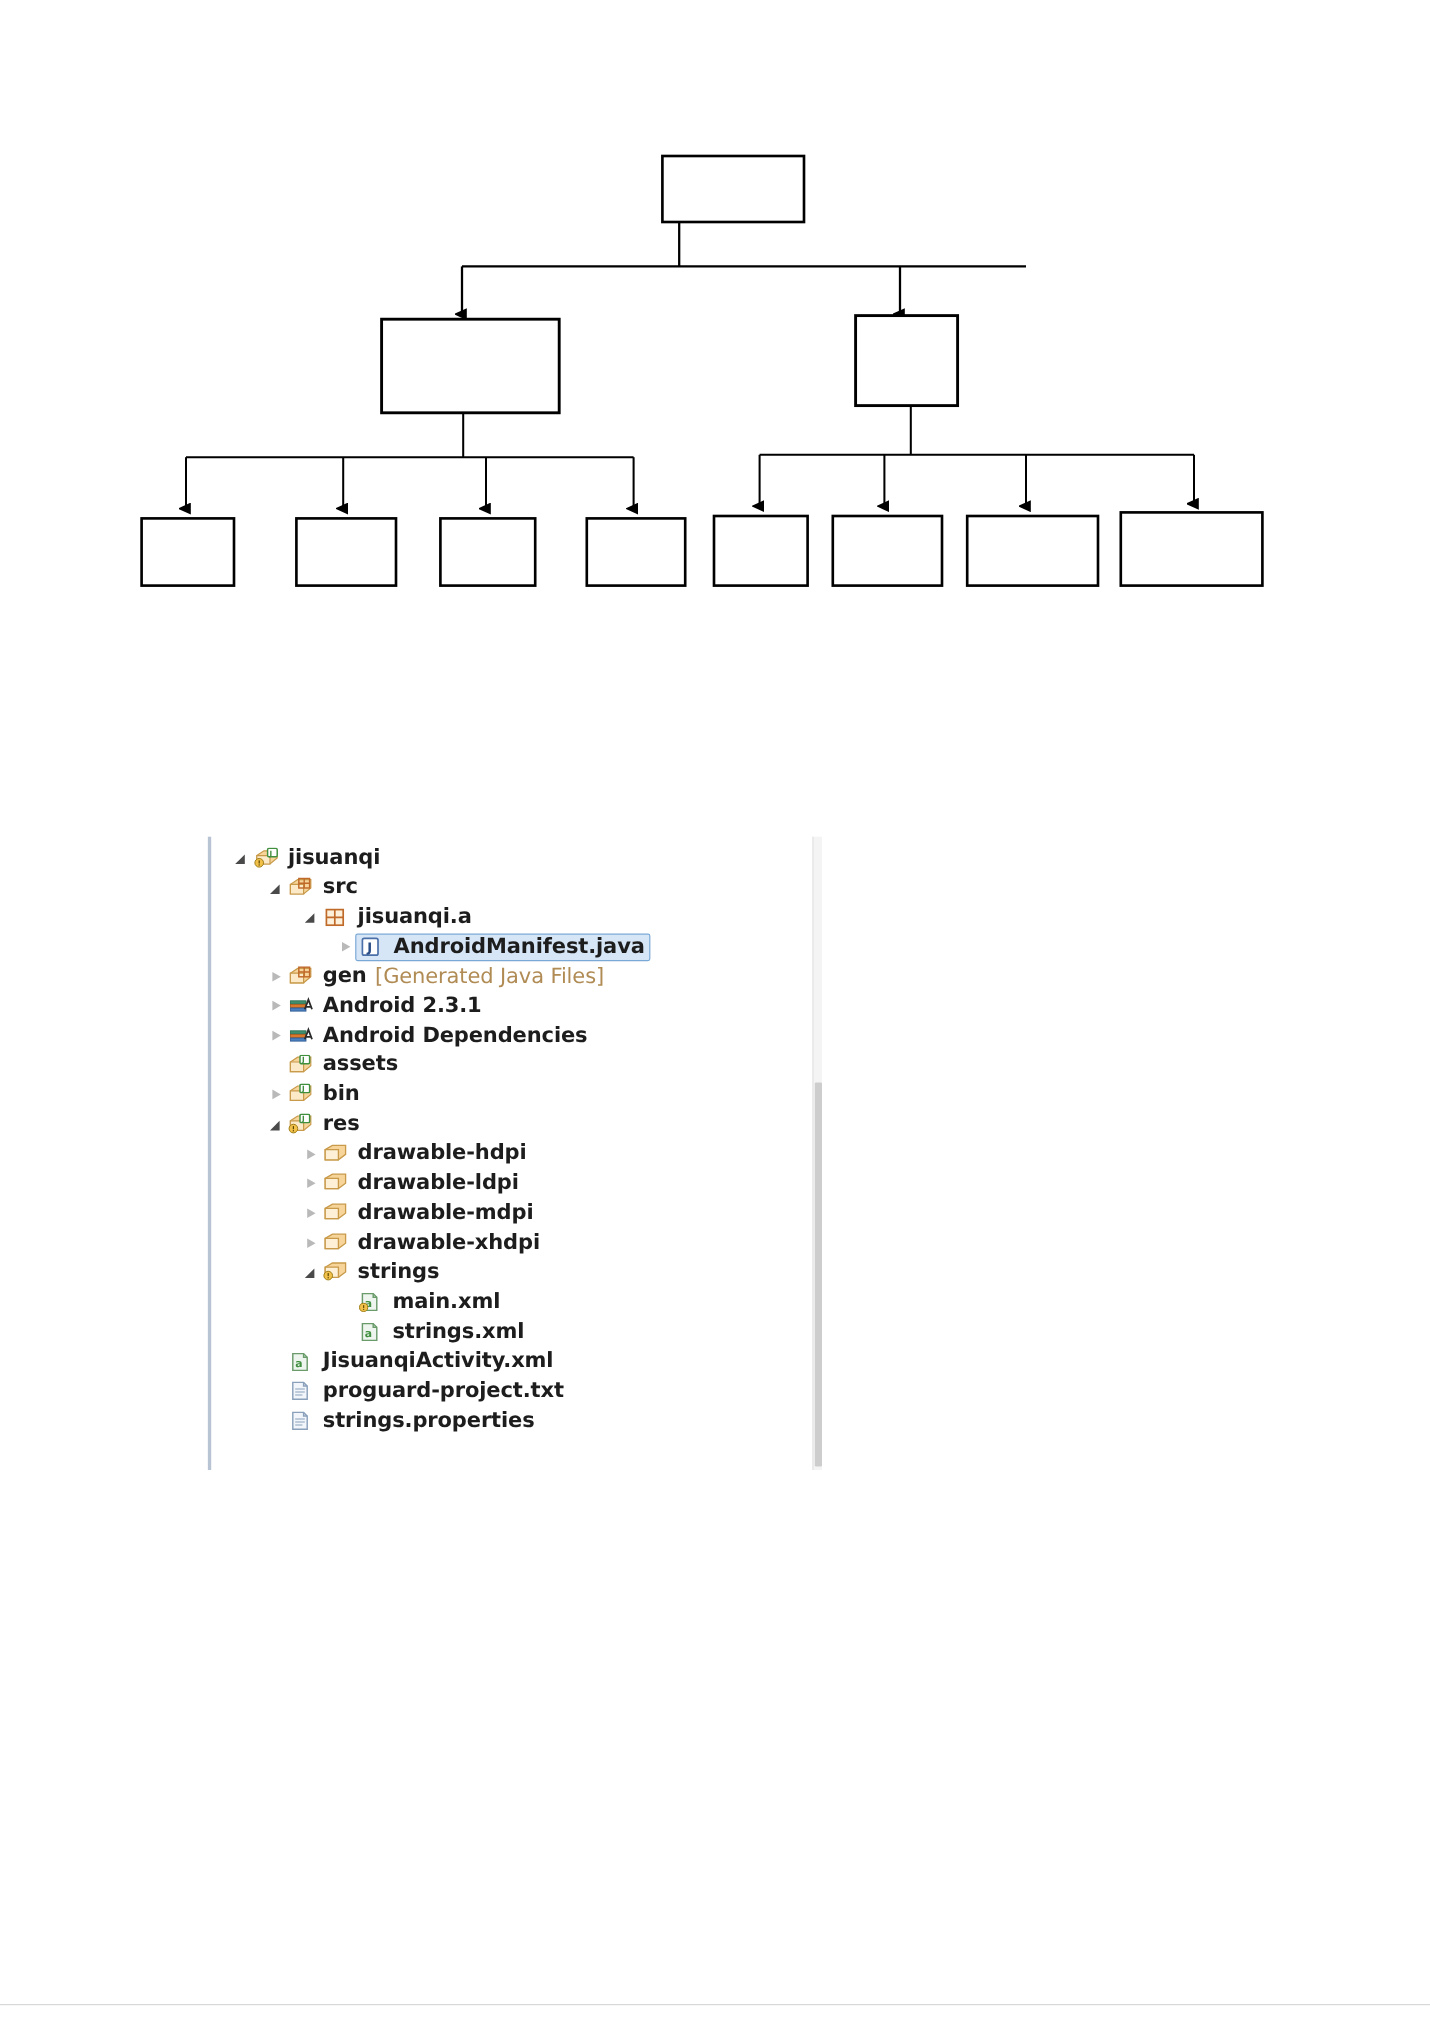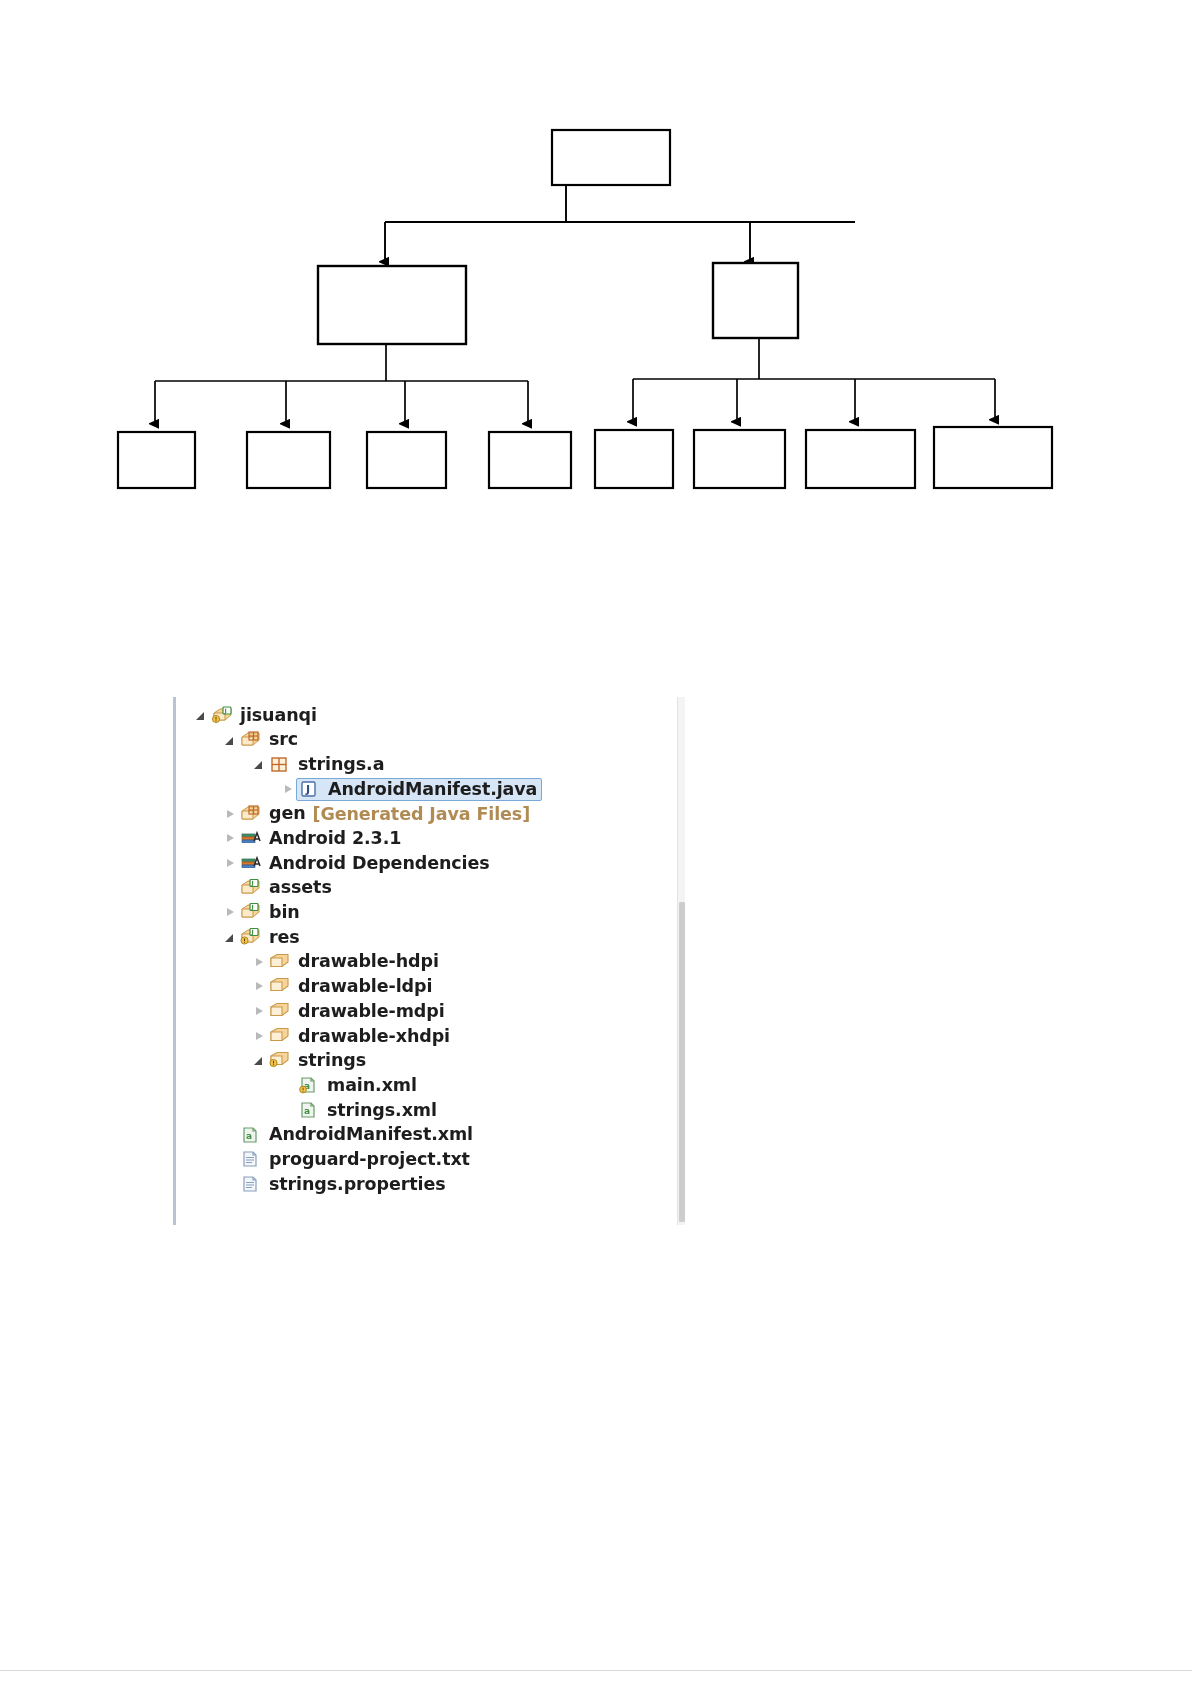--- a/index.html
+++ b/index.html
@@ -123,21 +123,21 @@
     height: 19px;
     margin-right: 7px;
     position: relative;
     display: inline-block;
   }
   .ico svg { display:block; }
 
   .label { line-height: 1; }
   .label-sub {
     color: #b08b54;
-    font-weight: 700;
+    font-weight: 400;
     margin-left: 7px;
   }
 
   .row-selected {
     background: #d6e6f7;
     border: 1px solid #7ba9d6;
     border-radius: 2px;
     padding: 0 4px 0 2px;
     margin-left: -2px;
     display: inline-flex;
@@ -253,21 +253,21 @@
 
       <div class="tree-row ind-2">
         <span class="twisty expanded"></span>
         <span class="ico">
           <svg width="22" height="19" viewBox="0 0 22 19">
             <rect x="3" y="3" width="14" height="13" fill="#fdf1db" stroke="#c06a2a" stroke-width="1.4"></rect>
             <line x1="10" y1="3" x2="10" y2="16" stroke="#c06a2a" stroke-width="1.4"></line>
             <line x1="3" y1="9.5" x2="17" y2="9.5" stroke="#c06a2a" stroke-width="1.4"></line>
           </svg>
         </span>
-        <span class="label">strings.a</span>
+        <span class="label">jisuanqi.a</span>
       </div>
 
       <div class="tree-row ind-3">
         <span class="twisty collapsed"></span>
         <span class="row-selected">
           <span class="ico">
             <svg width="20" height="18" viewBox="0 0 20 18">
               <rect x="3" y="2" width="13" height="14" rx="1.5" fill="#ffffff" stroke="#4b6fa8" stroke-width="1.4"></rect>
               <text x="7" y="13" font-size="11" fill="#2a4d86" font-family="DejaVu Sans, sans-serif" font-weight="bold">J</text>
             </svg>
@@ -447,21 +447,21 @@
 
       <div class="tree-row ind-1">
         <span class="twisty none"></span>
         <span class="ico">
           <svg width="22" height="19" viewBox="0 0 22 19">
             <path d="M4 2 L13 2 L16 5 L16 16 L4 16 Z" fill="#eef4ee" stroke="#6a9b6a" stroke-width="1.2"></path>
             <path d="M13 2 L13 5 L16 5" fill="none" stroke="#6a9b6a" stroke-width="1.2"></path>
             <text x="6" y="13" font-size="9" fill="#3f8f3f" font-family="DejaVu Sans, sans-serif">a</text>
           </svg>
         </span>
-        <span class="label">AndroidManifest.xml</span>
+        <span class="label">JisuanqiActivity.xml</span>
       </div>
 
       <div class="tree-row ind-1">
         <span class="twisty none"></span>
         <span class="ico">
           <svg width="22" height="19" viewBox="0 0 22 19">
             <path d="M4 2 L13 2 L16 5 L16 16 L4 16 Z" fill="#f2f6fb" stroke="#8aa0bb" stroke-width="1.2"></path>
             <path d="M13 2 L13 5 L16 5" fill="none" stroke="#8aa0bb" stroke-width="1.2"></path>
             <line x1="6" y1="7.5" x2="14" y2="7.5" stroke="#8aa0bb" stroke-width="1"></line>
             <line x1="6" y1="10" x2="14" y2="10" stroke="#8aa0bb" stroke-width="1"></line>

